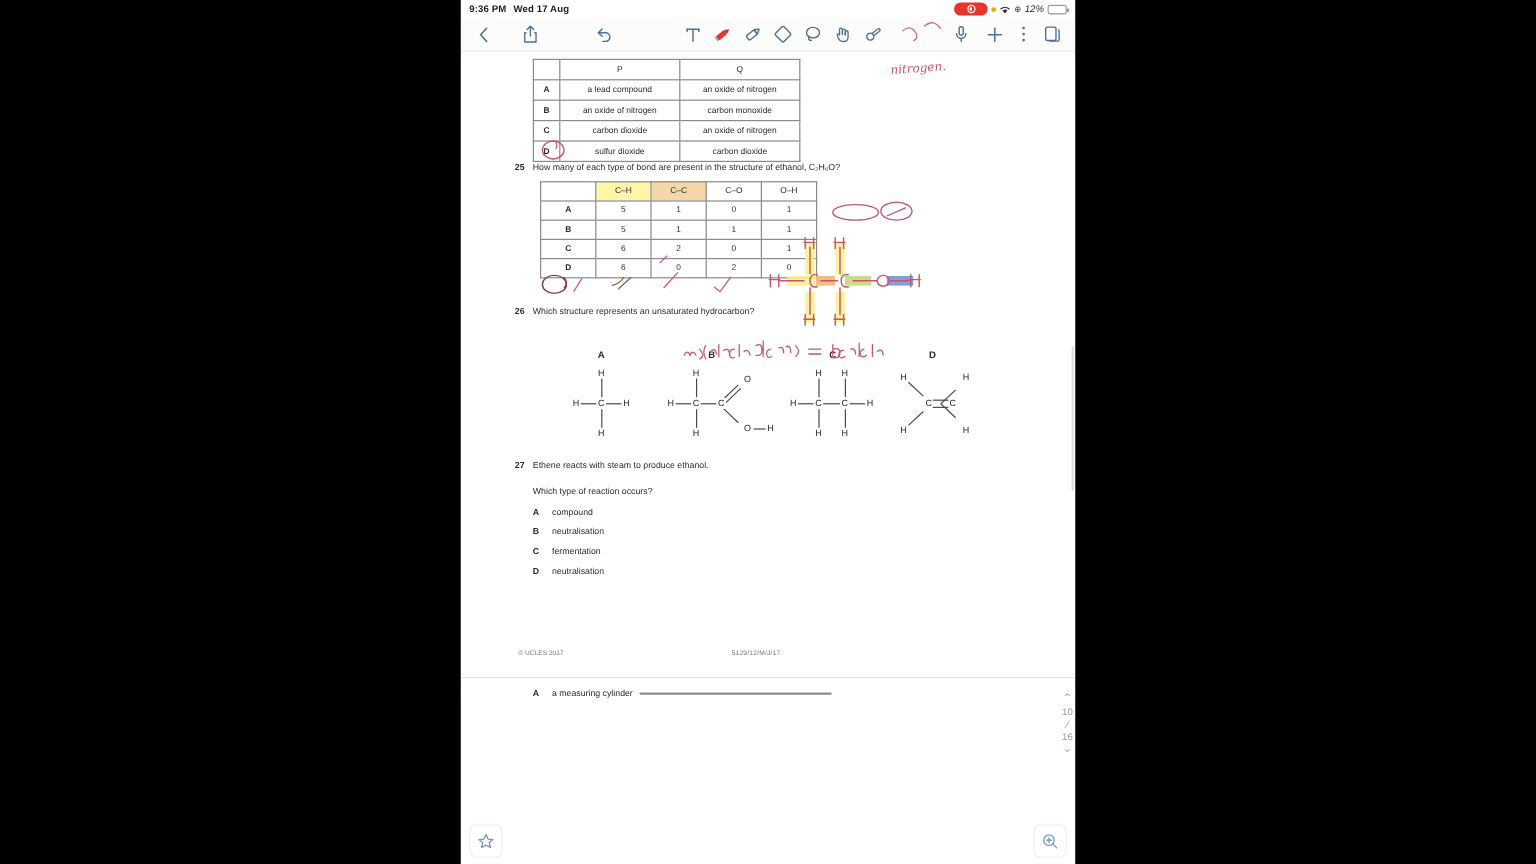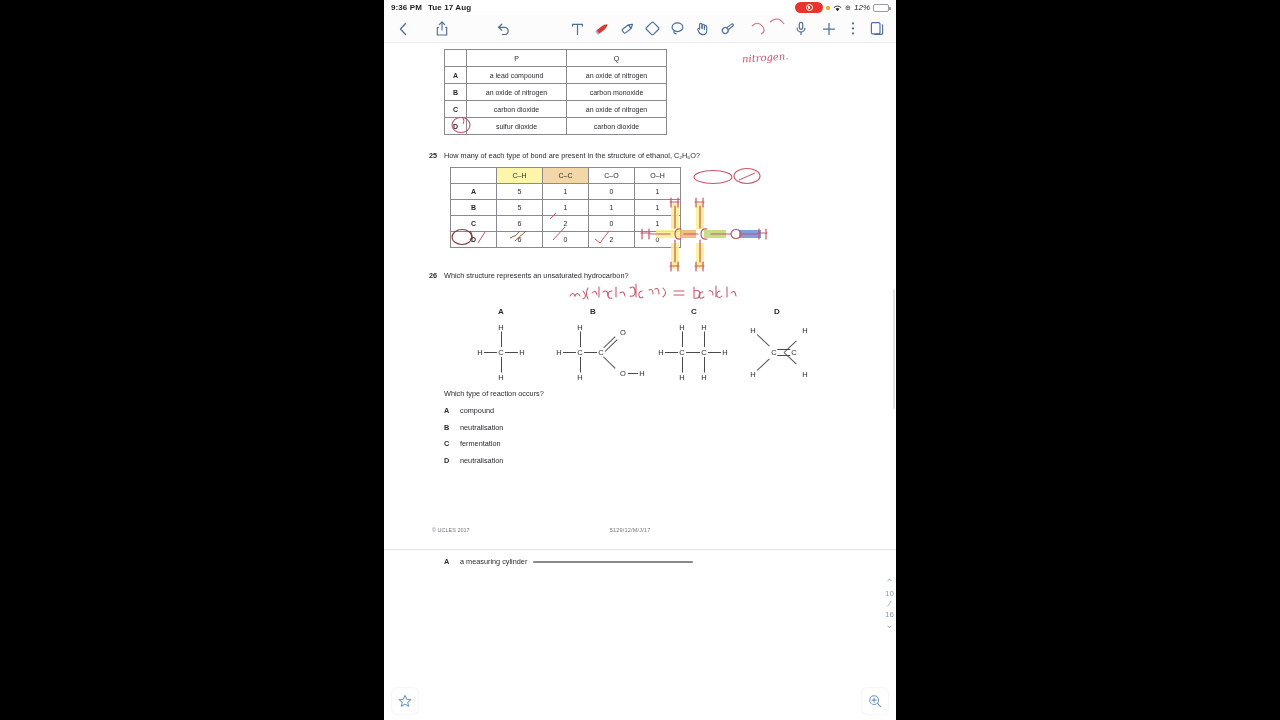--- a/index.html
+++ b/index.html
@@ -147,21 +147,21 @@
 </style>
 </head>
 <body>
 
 <div id="root">
   <div class="device">
 
     <div class="statusbar">
       <div class="sb-left">
         <span>9:36 PM</span>
-        <span>Tue 17 Aug</span>
+        <span>Wed 17 Aug</span>
       </div>
       <div class="sb-right">
         <span class="rec-pill">
           <span class="rec-dot-outer"></span>
         </span>
         <span class="orange-dot"></span>
         <span class="wifi">
           <svg width="9" height="8" viewBox="0 0 12 10">
             <path d="M6 9.2 L3.3 6.1 A4.2 4.2 0 0 1 8.7 6.1 Z" fill="#2a2a2d"></path>
             <path d="M1.4 4.3 A7 7 0 0 1 10.6 4.3" stroke="#2a2a2d" stroke-width="1.3" fill="none" stroke-linecap="round"></path>
@@ -308,21 +308,21 @@
               <td>an oxide of nitrogen</td>
             </tr>
             <tr>
               <td class="lab">D</td>
               <td>sulfur dioxide</td>
               <td>carbon dioxide</td>
             </tr>
           </tbody>
         </table>
 
-        <div style="display:flex; margin-left:45px; margin-top:16px;">
+        <div style="display:flex; margin-left:45px; ">
           <span class="line q-num" style="width:15px;">25</span>
           <span class="line">How many of each type of bond are present in the structure of ethanol, C₂H₆O?</span>
         </div>
 
         <table class="tbl bond-table">
           <tbody>
             <tr>
               <td class="c0"></td>
               <td class="hl-yellow">C–H</td>
               <td class="hl-orange">C–C</td>
@@ -430,20 +430,24 @@
             <div class="bond-h" style="left:392px; top:70px; width:16px;"></div>
             <span class="atom" style="left:369px; top:45px;">H</span>
             <span class="atom" style="left:369px; top:89px;">H</span>
             <span class="atom" style="left:421px; top:45px;">H</span>
             <span class="atom" style="left:421px; top:89px;">H</span>
             <span class="atom" style="left:390px; top:67px;">C</span>
             <span class="atom" style="left:410px; top:67px;">C</span>
           </div>
         </div>
 
+        <div style="display:flex; margin-left:45px; margin-top:22px;">
+          <span class="line q-num" style="width:15px;">27</span>
+          <span class="line">Ethene reacts with steam to produce ethanol.</span>
+        </div>
         <div class="line" style="margin-left:60px; margin-top:12px;">Which type of reaction occurs?</div>
 
         <div style="margin-left:60px; margin-top:5px;">
           <div class="opt">
             <span class="k">A</span>
             <span>compound</span>
           </div>
           <div class="opt">
             <span class="k">B</span>
             <span>neutralisation</span>

